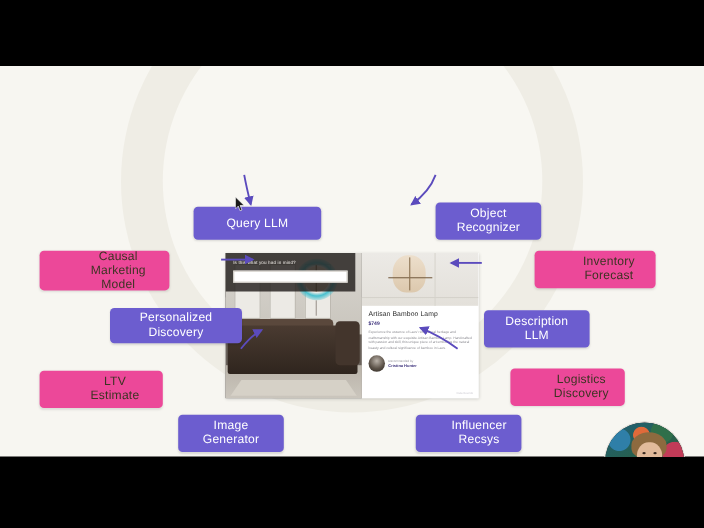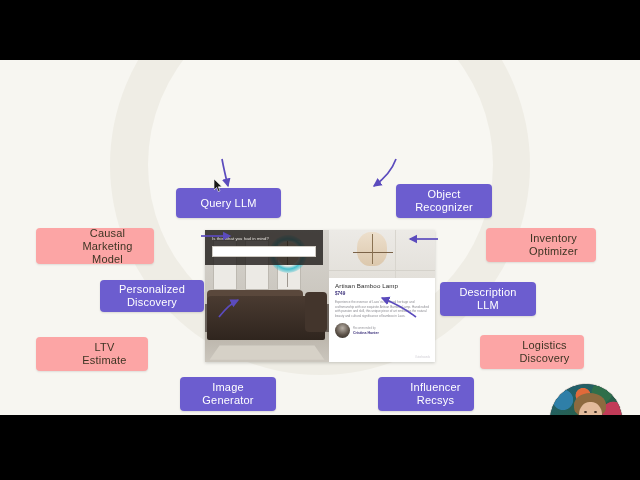--- a/index.html
+++ b/index.html
@@ -229,36 +229,36 @@
     line-height: 13px;
     letter-spacing: .2px;
     padding: 3px 5px;
   }
   .node.purple {
     background: #6c5dcf;
     color: #ffffff;
     box-shadow: 0 1px 2px rgba(0,0,0,.12);
   }
   .node.yellow {
-    background: #fca5a5;
+    background: #ec4899;
     color: #3d3423;
     box-shadow: 0 1px 2px rgba(0,0,0,.10);
     padding-left: 30px;
   }
 
   
-  #n-query      { left: 176px; top: 128px; width: 105px; height: 30px; }
+  #n-query      { left: 176px; top: 128px; width: 116px; height: 30px; }
   #n-object     { left: 358px; top: 124px; width: 96px; height: 34px; margin-left: 38px; }
   #n-causal     { left: 36px;  top: 168px; width: 118px; height: 36px; }
   #n-inventory  { left: 486px; top: 168px; width: 110px; height: 34px; text-align: center; }
-  #n-personal   { left: 100px; top: 220px; width: 104px; height: 32px; }
+  #n-personal   { left: 100px; top: 220px; width: 120px; height: 32px; }
   #n-descr      { left: 440px; top: 222px; width: 96px; height: 34px; }
   #n-ltv        { left: 36px;  top: 277px; width: 112px; height: 34px; }
-  #n-logistics  { left: 480px; top: 275px; width: 104px; height: 34px; }
-  #n-image      { left: 180px; top: 317px; width: 96px; height: 34px; }
+  #n-logistics  { left: 464px; top: 275px; width: 104px; height: 34px; }
+  #n-image      { left: 162px; top: 317px; width: 96px; height: 34px; }
   #n-influencer { left: 378px; top: 317px; width: 96px; height: 34px; padding-left: 24px; }
 
   
   #arrows {
     position: absolute; left: 0; top: 0;
     width: 640px; height: 355px;
     pointer-events: none;
   }
 
   
@@ -397,21 +397,21 @@
     <div class="node yellow" id="n-causal">
       <span>
         <span>Causal Marketing</span><br>
         <span>Model</span>
       </span>
     </div>
 
     <div class="node yellow" id="n-inventory">
       <span>
         <span>Inventory</span><br>
-        <span>Optimizer</span>
+        <span>Forecast</span>
       </span>
     </div>
 
     <div class="node purple" id="n-personal">
       <span>
         <span>Personalized</span><br>
         <span>Discovery</span>
       </span>
     </div>
 

